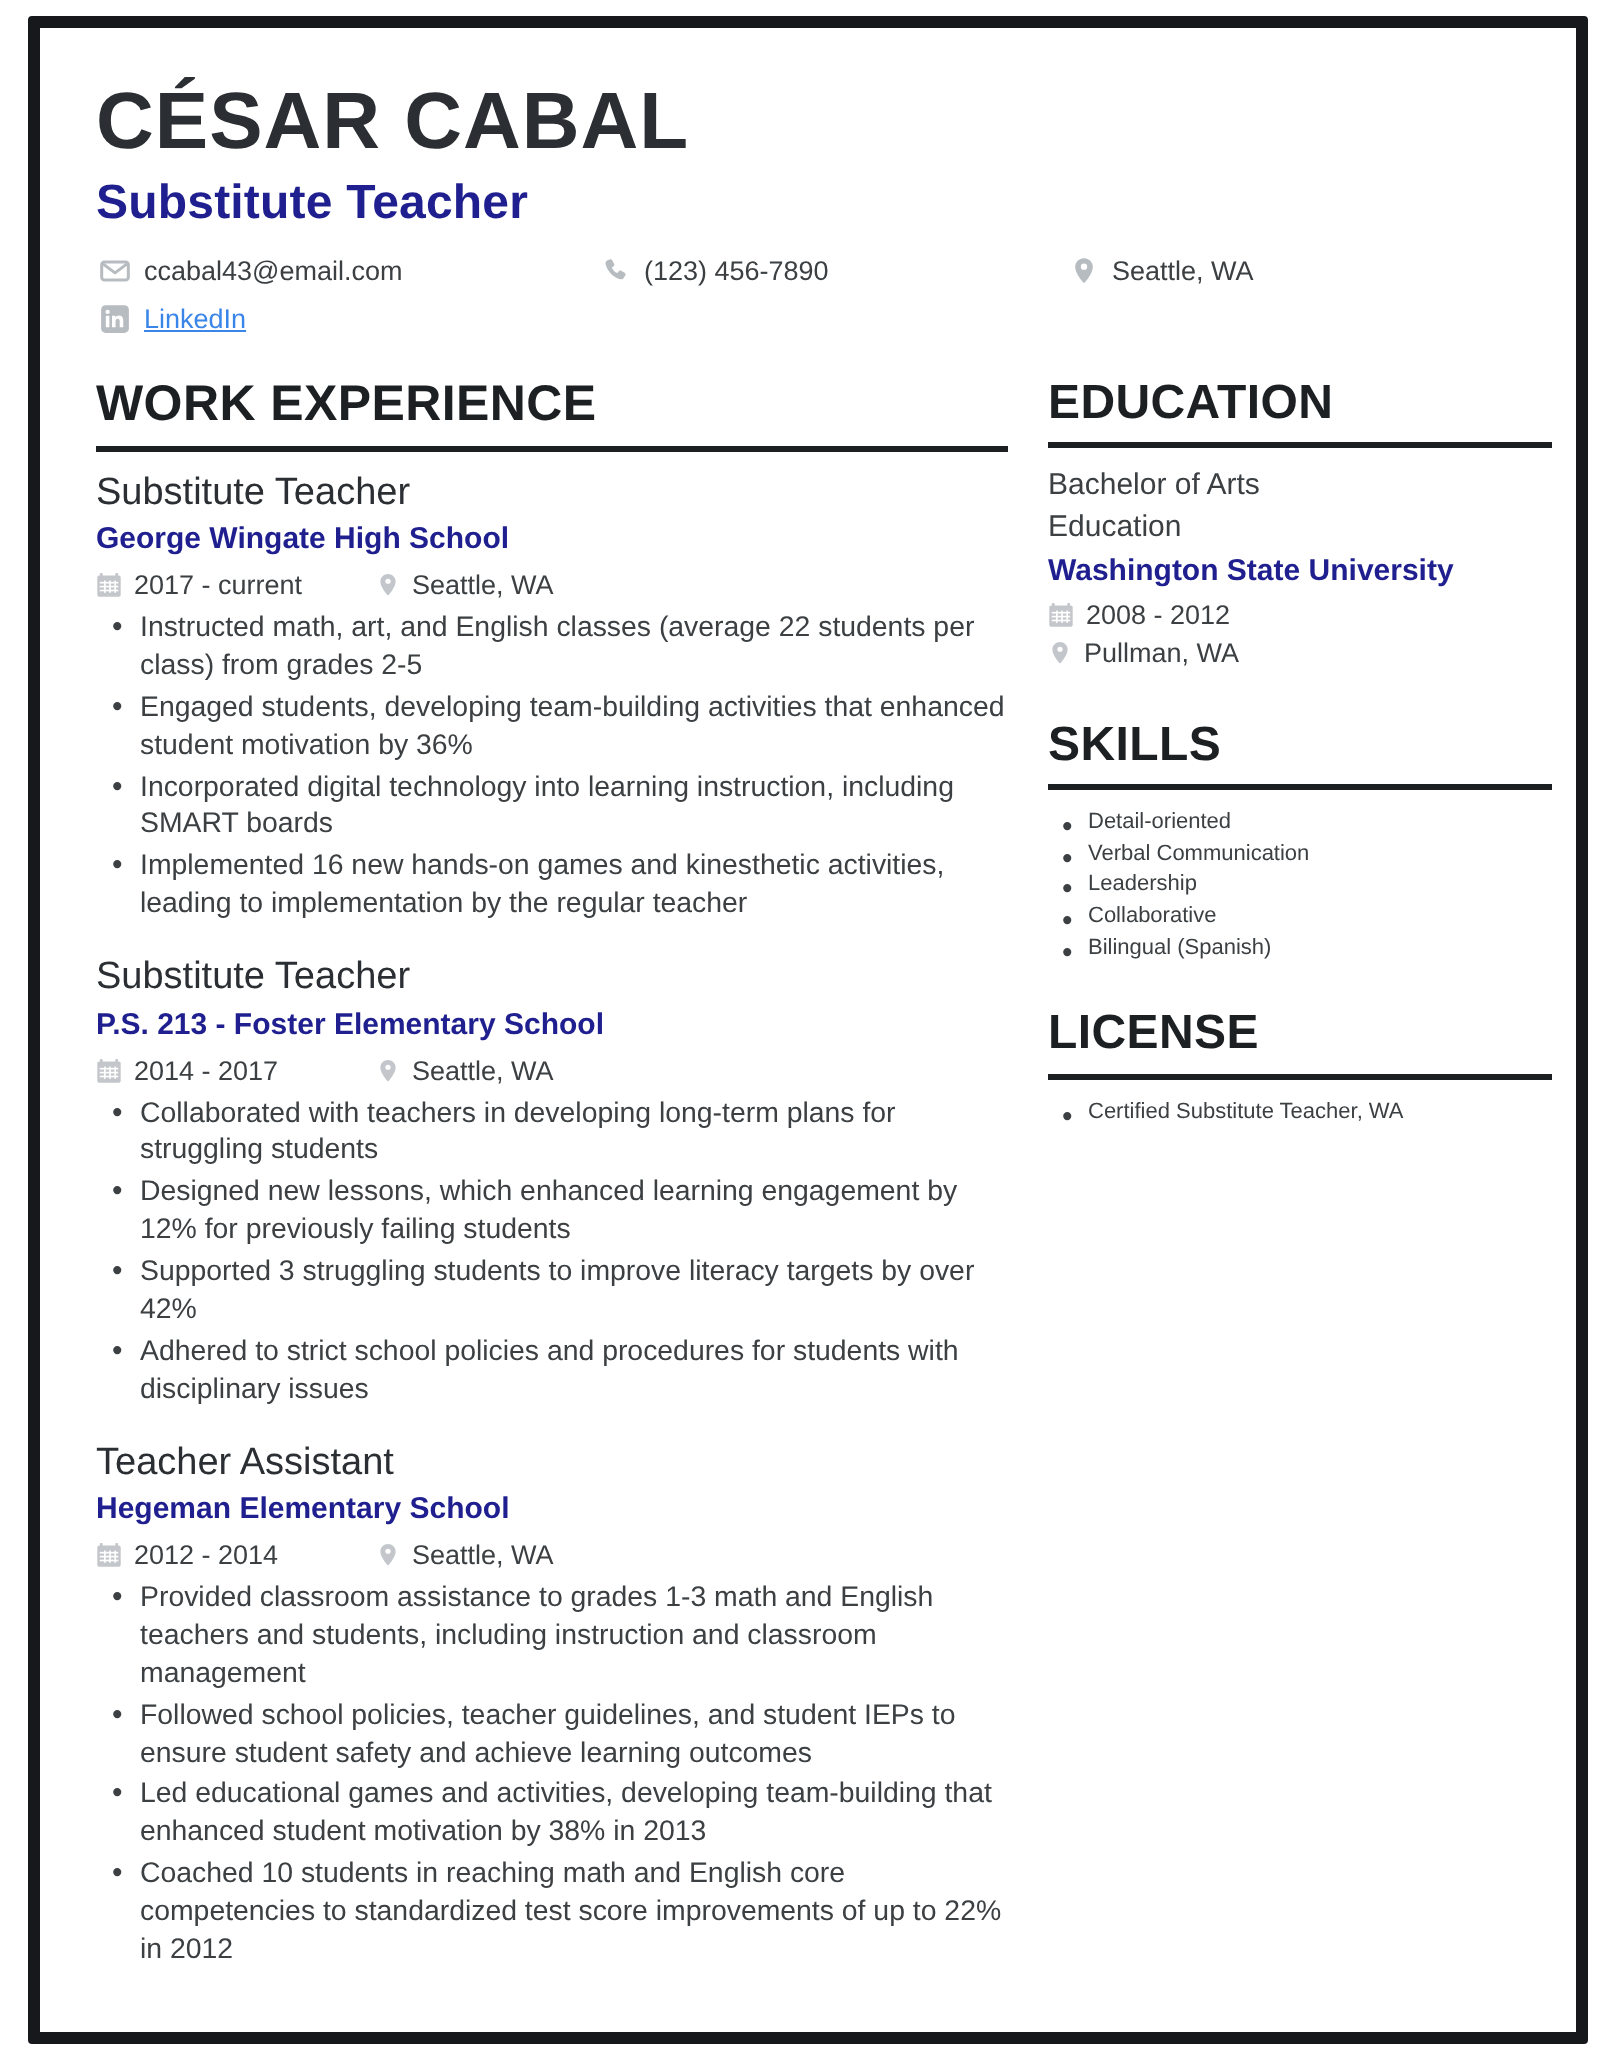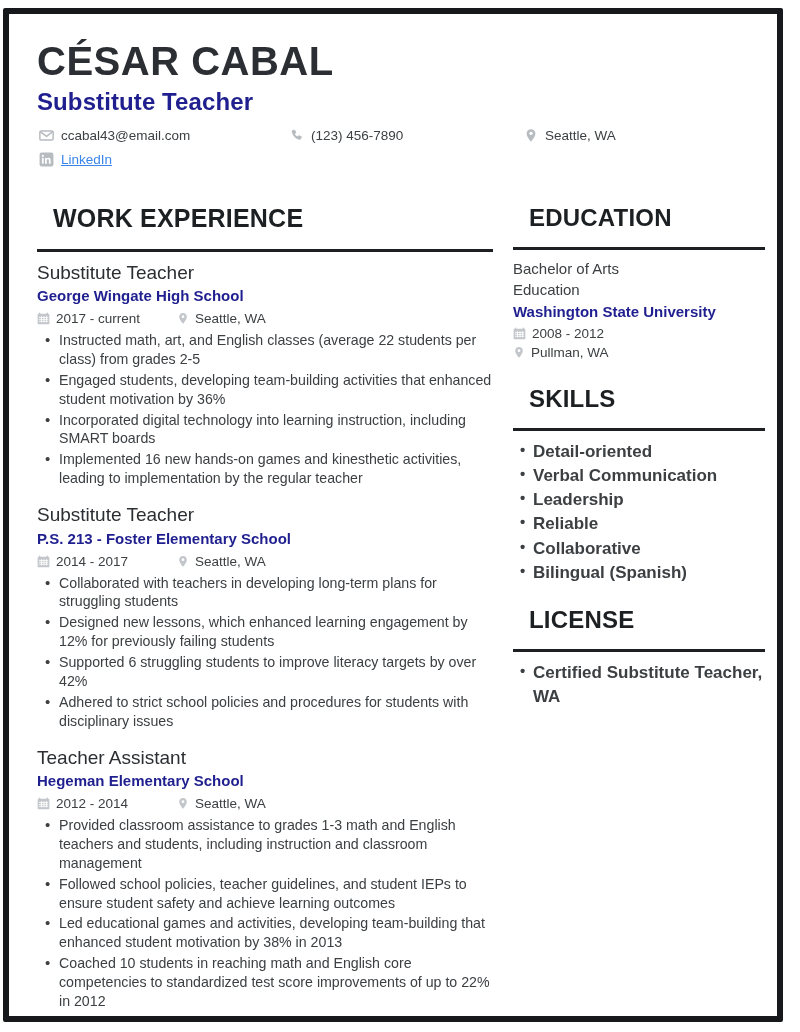--- a/index.html
+++ b/index.html
@@ -10,21 +10,21 @@
   body {
     width: 800px;
     height: 1032px;
     font-family: "Liberation Sans", sans-serif;
     -webkit-font-smoothing: antialiased;
   }
   .page-frame {
     box-sizing: border-box;
     width: 672px;
     height: 1032px;
-    padding: 8px 10px 10px 3px;
+    padding: 8px 10px 10px 14px;
     background: #ffffff;
   }
   .page {
     box-sizing: border-box;
     width: 780px;
     height: 1014px;
     background: #ffffff;
     border: 6px solid #16181c;
     border-radius: 2px;
     padding: 20px 22px 10px 22px;
@@ -100,21 +100,21 @@
     flex: 0 0 252px;
     box-sizing: border-box;
   }
 
   .section-title {
     font-size: 25px;
     font-weight: 700;
     color: #1d2023;
     letter-spacing: 0.2px;
     line-height: 1.1;
-    margin: 16px;
+    margin: 0;
   }
   .section-rule {
     height: 3px;
     background: #1d2023;
     margin: 6px 0 9px 0;
   }
   .col-right .section-title { font-size: 24px; }
 
   .entry { margin-bottom: 15px; }
   .entry-role {
@@ -197,24 +197,23 @@
   .side-block { margin-bottom: 22px; }
   .side-block.education { margin-bottom: 26px; }
   ul.side-list {
     list-style: none;
     margin: 3px 0 0 0;
     padding: 0;
   }
   ul.side-list li {
     position: relative;
     padding-left: 20px;
-    font-size: 17px;
+    font-size: 11px;
     line-height: 1.42;
     color: #3c4043;
-    font-weight: bold;
   }
   ul.side-list li::before {
     content: "\2022";
     position: absolute;
     left: 7px;
     top: -1px;
     font-size: 15px;
     color: #3c4043;
   }
 </style>
@@ -344,21 +343,21 @@
                   <path d="M7 1.2c-2.6 0-4.7 2-4.7 4.6 0 3.4 4.1 8.1 4.3 8.3.2.2.6.2.8 0 .2-.2 4.3-4.9 4.3-8.3 0-2.6-2.1-4.6-4.7-4.6Z" fill="#c3c7cb"></path>
                   <circle cx="7" cy="5.7" r="1.6" fill="#ffffff"></circle>
                 </svg>
               </span>
               <span>Seattle, WA</span>
             </span>
           </div>
           <ul class="bullets">
             <li>Collaborated with teachers in developing long-term plans for struggling students</li>
             <li>Designed new lessons, which enhanced learning engagement by 12% for previously failing students</li>
-            <li>Supported 6 struggling students to improve literacy targets by over 42%</li>
+            <li>Supported 3 struggling students to improve literacy targets by over 42%</li>
             <li>Adhered to strict school policies and procedures for students with disciplinary issues</li>
           </ul>
         </div>
 
         <div class="entry">
           <div class="entry-role">Teacher Assistant</div>
           <div class="entry-org">Hegeman Elementary School</div>
           <div class="entry-meta">
             <span class="meta-date">
               <span class="ico">
@@ -432,21 +431,20 @@
           </div>
         </div>
 
         <div class="side-block skills">
           <div class="section-title">SKILLS</div>
           <div class="section-rule"></div>
           <ul class="side-list">
             <li>Detail-oriented</li>
             <li>Verbal Communication</li>
             <li>Leadership</li>
-            <li>Reliable</li>
             <li>Collaborative</li>
             <li>Bilingual (Spanish)</li>
           </ul>
         </div>
 
         <div class="side-block license">
           <div class="section-title">LICENSE</div>
           <div class="section-rule"></div>
           <ul class="side-list">
             <li>Certified Substitute Teacher, WA</li>

